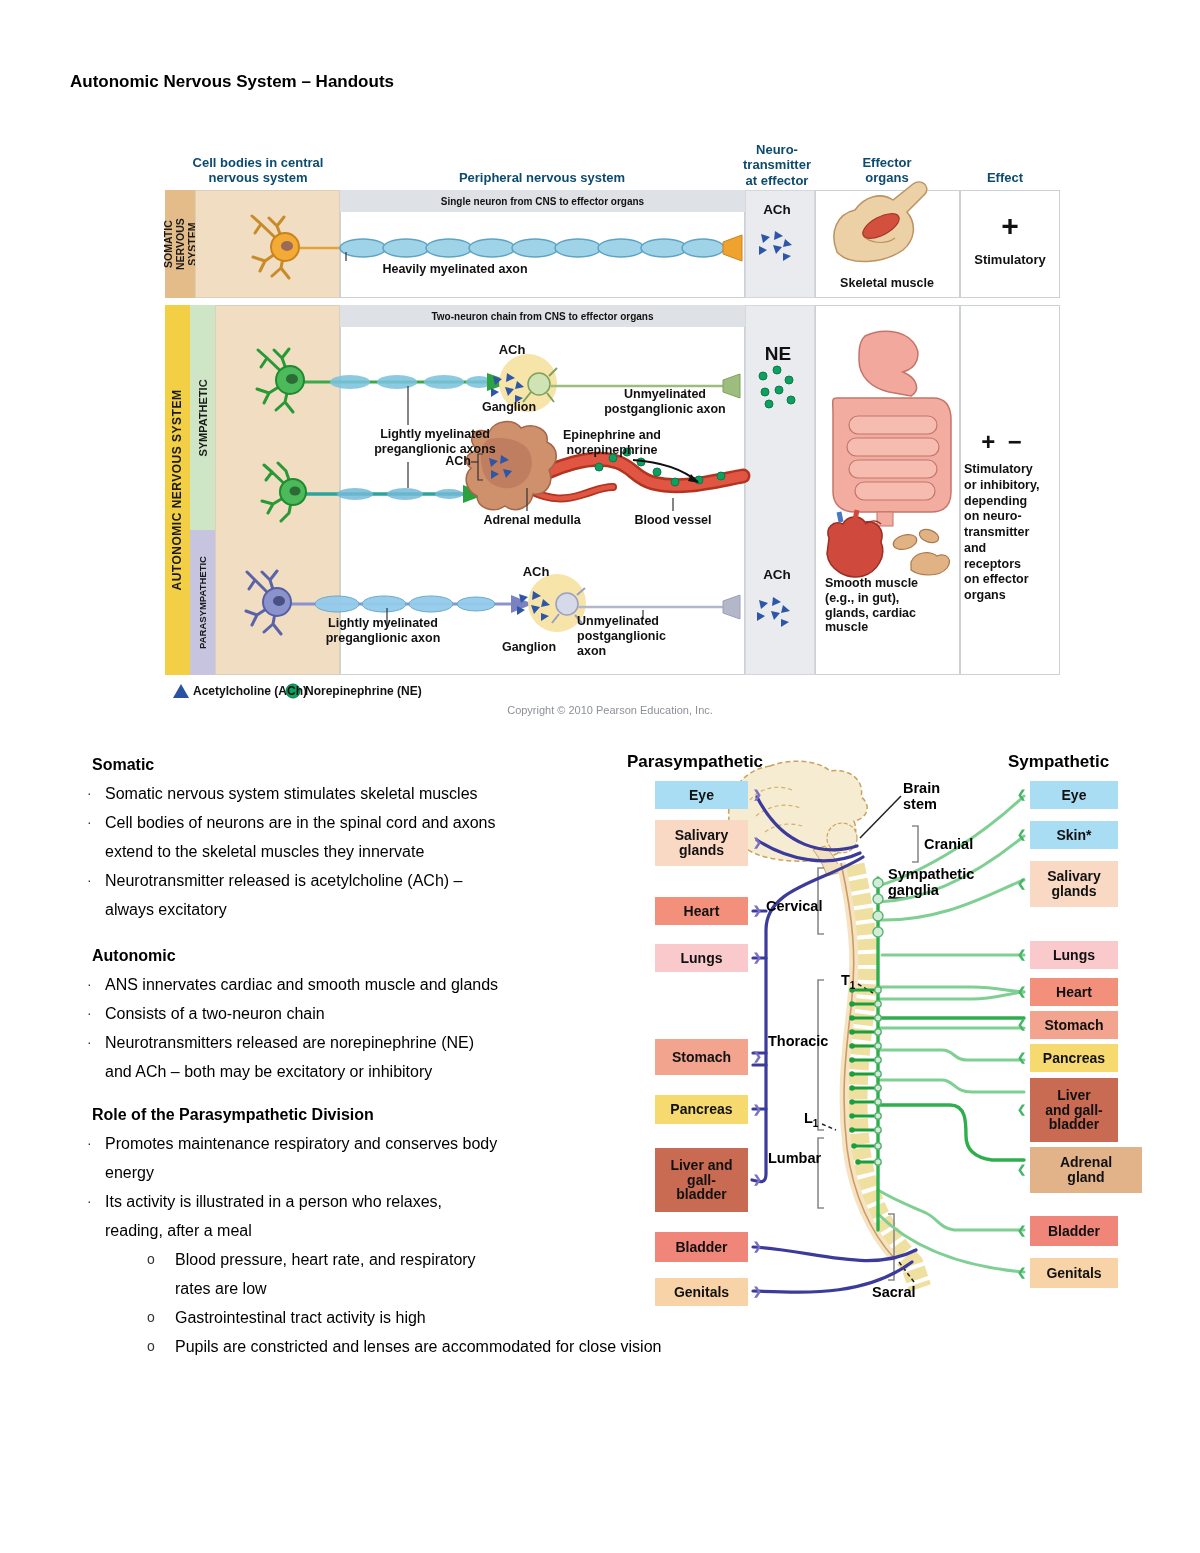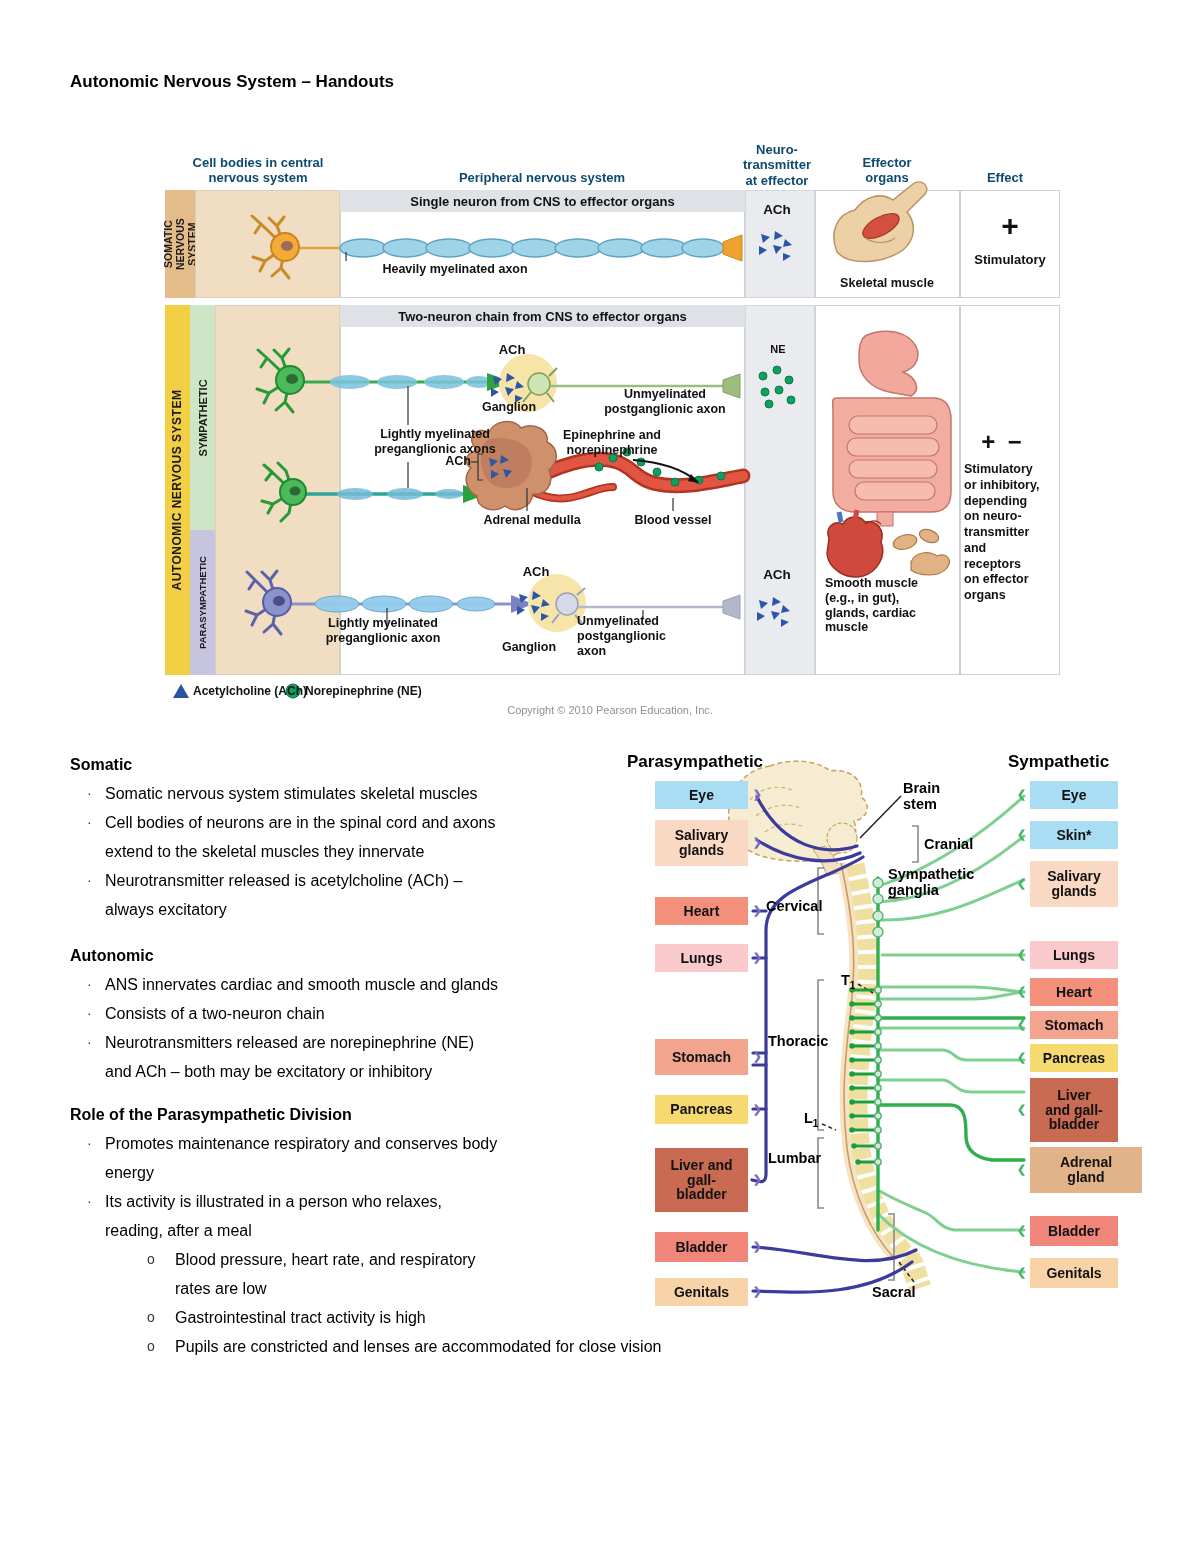--- a/index.html
+++ b/index.html
@@ -3,33 +3,33 @@
 <meta charset="utf-8">
 <style>
   html,body{margin:0;padding:0;background:#ffffff;}
   .page{position:relative;width:1200px;height:1553px;background:#fff;font-family:"Liberation Sans",sans-serif;color:#111;overflow:hidden;}
   .doc-title{position:absolute;left:70px;top:72px;font-size:17px;font-weight:bold;color:#000;margin:0;text-align:right;}
 
   
   .fig1{position:absolute;left:165px;top:140px;width:895px;height:592px;}
   .f1cell{position:absolute;box-sizing:border-box;}
   .bordered{border:1px solid #ccd1d6;background:#fff;}
-  .banner{display:flex;align-items:center;justify-content:center;font-size:13px;font-weight:bold;background:#dee2e6;}
+  .banner{display:flex;align-items:center;justify-content:center;font-size:10px;font-weight:bold;background:#dee2e6;}
   .f1h{position:absolute;transform:translateX(-50%);text-align:center;font-size:13px;font-weight:bold;line-height:1.18;white-space:pre-line;color:#0c4a6e;}
   .f1l{position:absolute;transform:translateX(-50%);text-align:center;font-size:12.5px;font-weight:bold;line-height:1.18;white-space:pre-line;}
   .f1l.la{transform:none;text-align:left;}
   .vband{position:absolute;display:flex;align-items:center;justify-content:center;box-sizing:border-box;}
   .vband span{transform:rotate(-90deg);white-space:pre;text-align:center;font-weight:bold;color:#1a1a1a;}
   .f1svg{position:absolute;left:0;top:0;width:895px;height:592px;}
   .legend-txt{position:absolute;font-size:12px;font-weight:bold;}
   .copyright{position:absolute;transform:translateX(-50%);font-size:11px;color:#8d9196;}
 
   
   .sec{position:absolute;font-size:16px;line-height:29px;color:#000;}
-  .sec-h{font-weight:bold;}
+  .sec-h{font-weight:bold;margin-left:22px;}
   .bul{display:flex;align-items:flex-start;}
   .bm{width:35px;padding-left:17px;box-sizing:border-box;font-size:14px;color:#333;flex:none;}
   .bul.sub .bm{width:105px;padding-left:77px;}
   .bt{white-space:pre-line;}
 
   
   .fig2{position:absolute;left:620px;top:750px;width:560px;height:560px;}
   .f2svg{position:absolute;left:0;top:0;width:560px;height:560px;}
   .f2hdr{position:absolute;font-size:17px;font-weight:bold;color:#000;}
   .f2box{position:absolute;display:flex;align-items:center;justify-content:center;font-weight:bold;font-size:14px;line-height:1.07;text-align:center;white-space:pre-line;color:#111;}
@@ -295,21 +295,21 @@
     <div class="f1l" style="left:344px;top:260px">Ganglion</div>
     <div class="f1l" style="left:500px;top:247px">Unmyelinated
 postganglionic axon</div>
     <div class="f1l" style="left:270px;top:287px">Lightly myelinated
 preganglionic axons</div>
     <div class="f1l" style="left:293px;top:314px">ACh</div>
     <div class="f1l" style="left:367px;top:373px">Adrenal medulla</div>
     <div class="f1l" style="left:447px;top:288px">Epinephrine and
 norepinephrine</div>
     <div class="f1l" style="left:508px;top:373px">Blood vessel</div>
-    <div class="f1l" style="left:613px;top:203px;font-size:11px">NE</div>
+    <div class="f1l" style="left:613px;top:203px;font-size:19px">NE</div>
 
     <div class="f1l" style="left:371px;top:424px;font-size:13px">ACh</div>
     <div class="f1l" style="left:218px;top:476px">Lightly myelinated
 preganglionic axon</div>
     <div class="f1l" style="left:364px;top:500px">Ganglion</div>
     <div class="f1l la" style="left:412px;top:474px">Unmyelinated
 postganglionic
 axon</div>
     <div class="f1l" style="left:612px;top:427px;font-size:13.5px">ACh</div>
 

